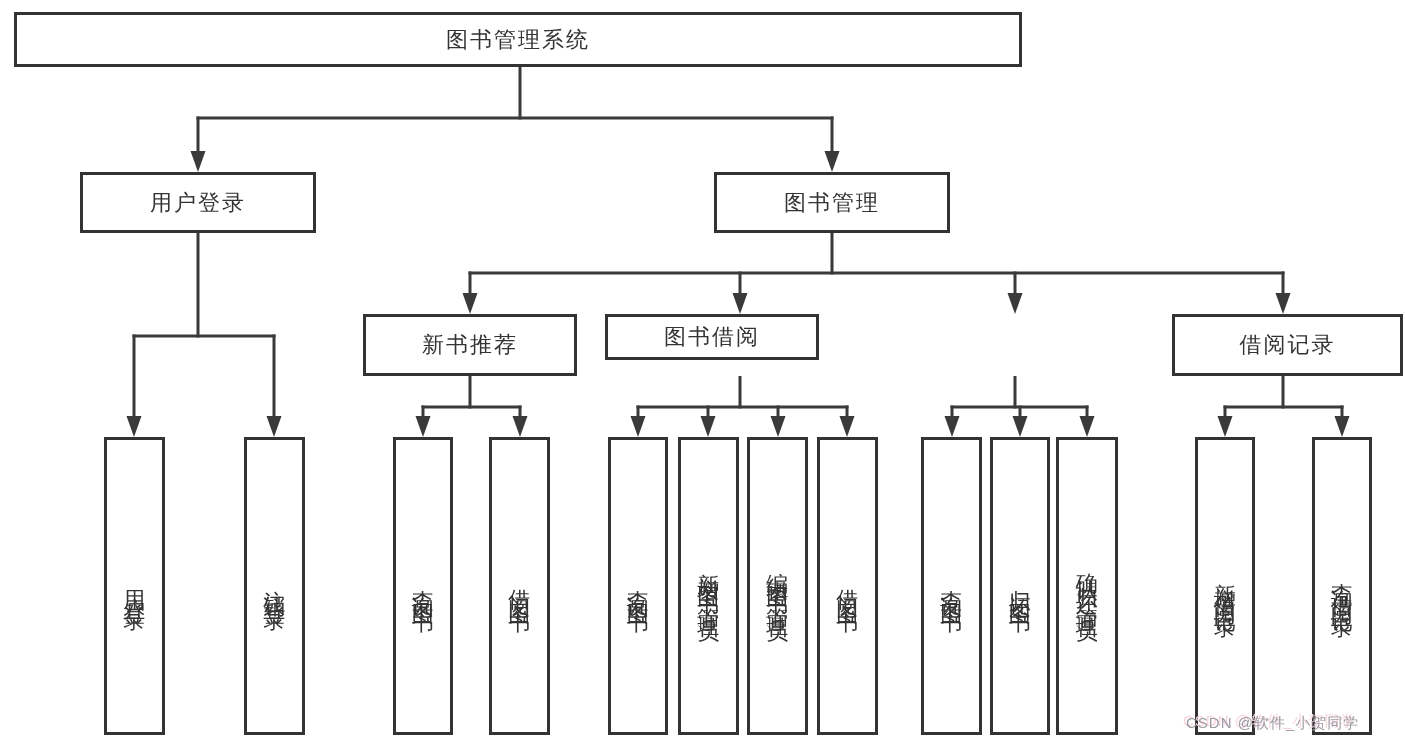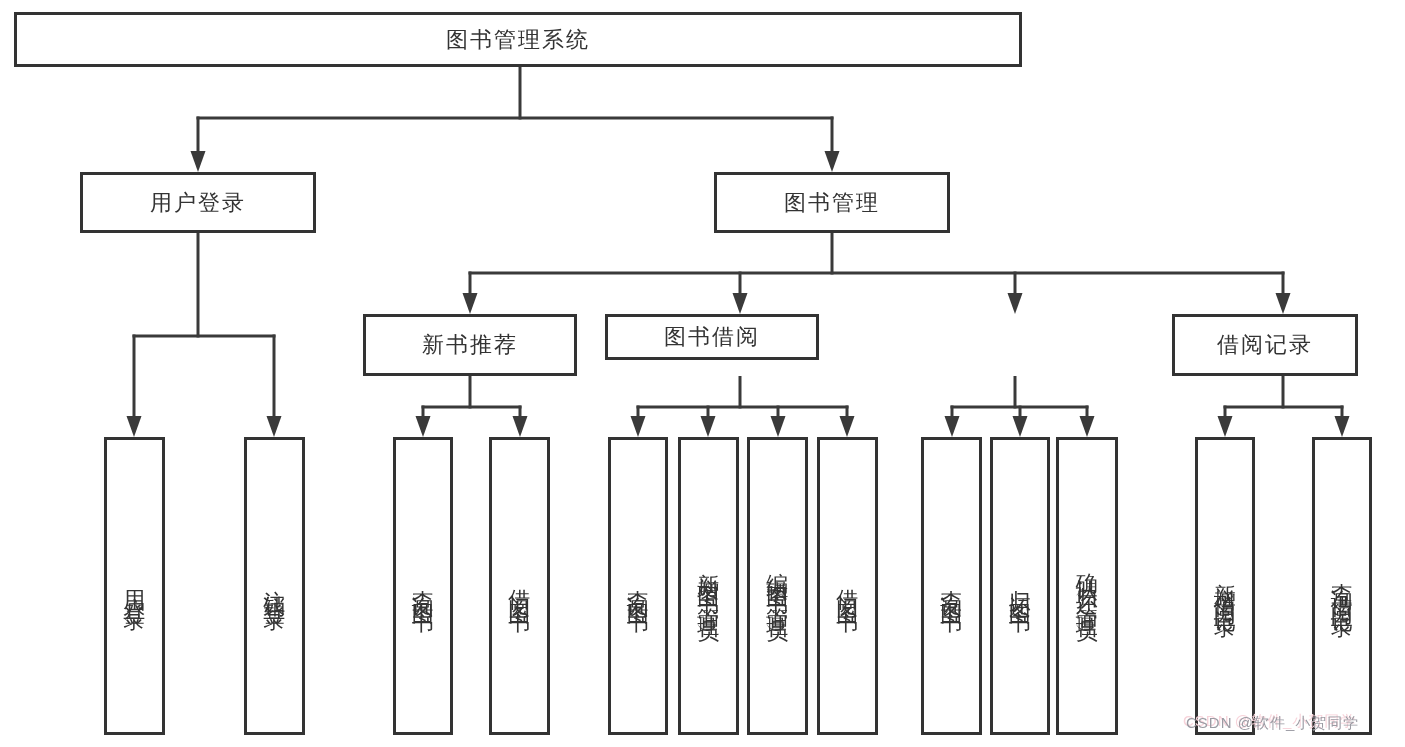--- a/index.html
+++ b/index.html
@@ -125,21 +125,21 @@
   <div class="node h-node" style="left:714px;top:172px;width:236px;height:61px">
     <span>图书管理</span>
   </div>
 
   <div class="node h-node" style="left:363px;top:314px;width:214px;height:62px">
     <span>新书推荐</span>
   </div>
   <div class="node h-node" style="left:605px;top:314px;width:214px;height:46px">
     <span>图书借阅</span>
   </div>
-  <div class="node h-node" style="left:1172px;top:314px;width:186px;height:62px">
+  <div class="node h-node" style="left:1172px;top:314px;width:231px;height:62px">
     <span>借阅记录</span>
   </div>
 
   <div class="node v-node" style="left:104px;top:437px;width:61px;height:298px">
     <span>用户登录</span>
   </div>
   <div class="node v-node" style="left:244px;top:437px;width:61px;height:298px">
     <span>注销登录</span>
   </div>
 

